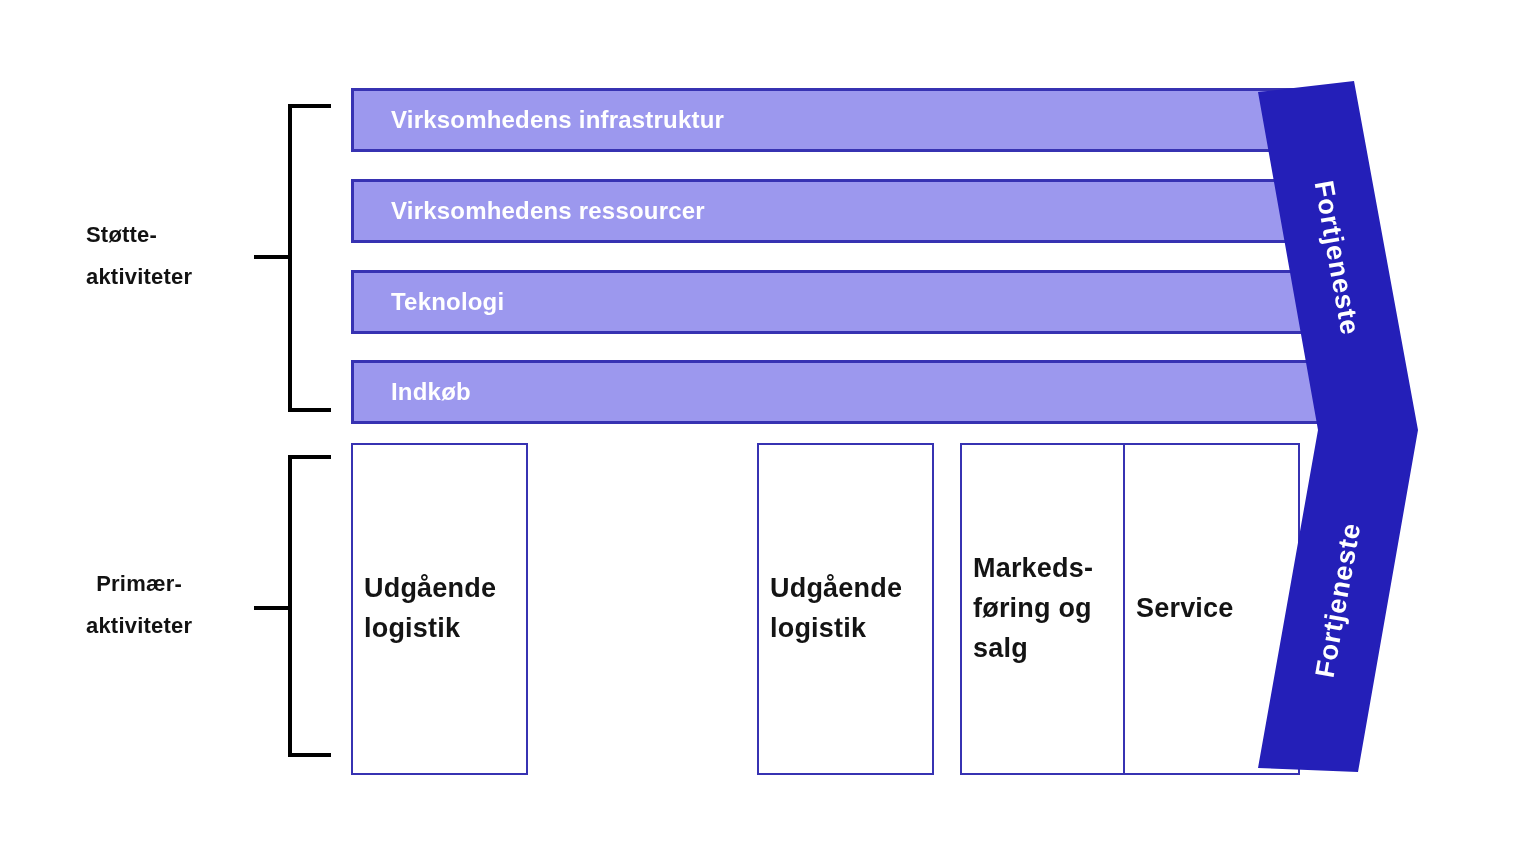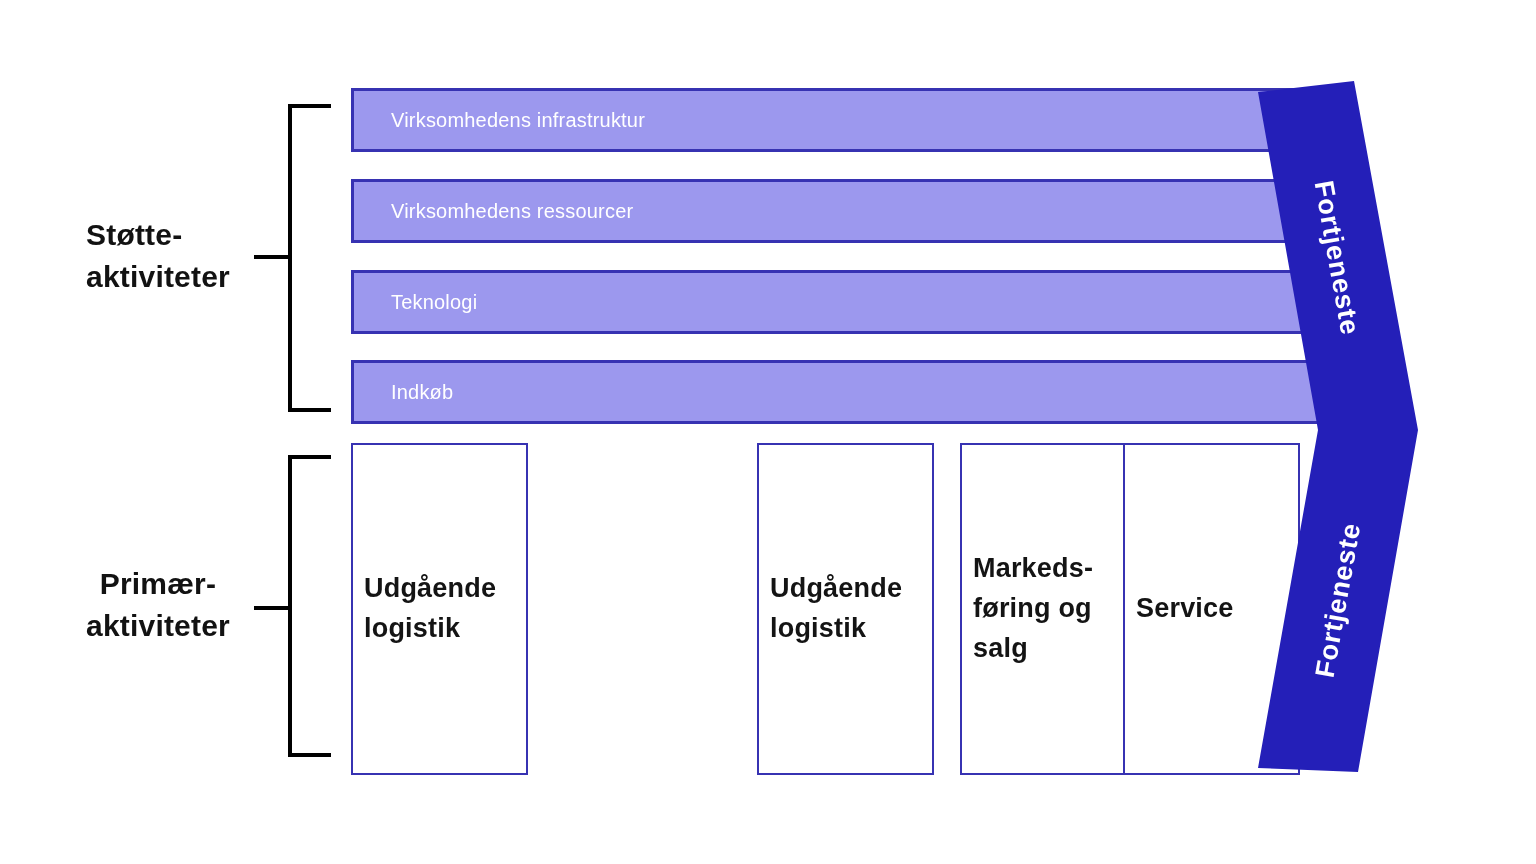--- a/index.html
+++ b/index.html
@@ -11,43 +11,43 @@
     position: relative;
     width: 1536px;
     height: 864px;
     background: #ffffff;
     overflow: hidden;
     font-family: "Liberation Sans", "DejaVu Sans", sans-serif;
   }
   .section-label {
     position: absolute;
     left: 86px;
-    font-size: 30px;
+    font-size: 22px;
     font-weight: 700;
     color: #121212;
     line-height: 42px;
     white-space: pre-line;
     letter-spacing: 0.2px;
   }
   .support-bar {
     position: absolute;
     left: 351px;
     width: 981px;
     height: 64px;
     box-sizing: border-box;
     background: #9C98EE;
     border: 3px solid #3732B2;
     display: flex;
     align-items: center;
     padding-left: 37px;
   }
   .support-bar .bar-label {
     color: #ffffff;
-    font-size: 20px;
-    font-weight: 400;
+    font-size: 24px;
+    font-weight: 700;
     letter-spacing: 0.2px;
     white-space: nowrap;
   }
   .primary-box {
     position: absolute;
     top: 443px;
     height: 332px;
     width: 177px;
     box-sizing: border-box;
     background: #ffffff;

